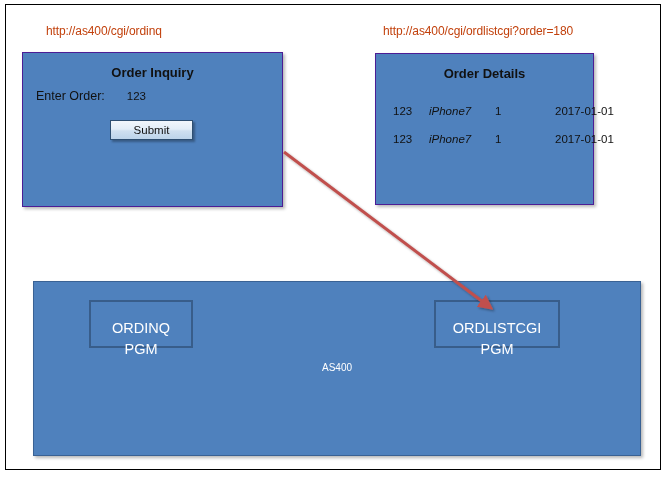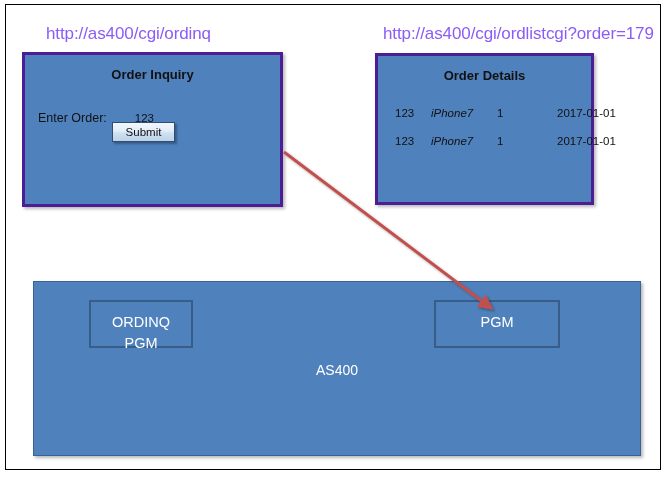--- a/index.html
+++ b/index.html
@@ -25,33 +25,33 @@
     top: 4px;
     width: 656px;
     height: 466px;
     border: 1px solid #000000;
     box-sizing: border-box;
     pointer-events: none;
   }
 
   .url-label {
     position: absolute;
-    font-size: 17px;
-    color: #8b5cf6;
+    font-size: 12px;
+    color: #c2410c;
     white-space: nowrap;
     letter-spacing: -0.1px;
   }
   #url-left  { left: 46px;  top: 24px; }
   #url-right { left: 383px; top: 24px; }
 
   
   .panel {
     position: absolute;
     background: #4f81bd;
-    border: 3px solid #4c1d95;
+    border: 1px solid #4c1d95;
     box-sizing: border-box;
     box-shadow: 2px 2px 3px rgba(0,0,0,0.28);
   }
   #panel-order-inquiry {
     left: 22px; top: 52px; width: 261px; height: 155px;
   }
   #panel-order-details {
     left: 375px; top: 53px; width: 219px; height: 152px;
   }
   .panel-title {
@@ -61,38 +61,38 @@
     text-align: center;
     font-size: 13px;
     font-weight: bold;
     color: #111111;
   }
 
   
   .form-row {
     position: absolute;
     left: 13px;
-    top: 56px;
+    top: 36px;
     display: flex;
     align-items: baseline;
-    gap: 28px;
+    gap: 22px;
   }
   .form-label {
     font-size: 12.5px;
     color: #111111;
   }
   .form-value {
     font-size: 11.5px;
     color: #111111;
   }
   .submit-btn {
     position: absolute;
     left: 87px;
     top: 67px;
-    width: 63px;
+    width: 83px;
     height: 20px;
     font-family: "Liberation Sans", sans-serif;
     font-size: 11.5px;
     color: #111111;
     background: linear-gradient(to bottom, #f2f7fc 0%, #e3eef8 45%, #cfe0f0 55%, #bcd4ea 100%);
     border: 1px solid #2e4f72;
     box-sizing: border-box;
     padding: 0;
     line-height: 18px;
     text-align: center;
@@ -127,33 +127,33 @@
     background: #4f81bd;
     border: 1px solid #3a6294;
     box-sizing: border-box;
     box-shadow: 2px 2px 3px rgba(0,0,0,0.28);
   }
   #as400-label {
     position: absolute;
     left: 0; right: 0;
     top: 80px;
     text-align: center;
-    font-size: 14px;
+    font-size: 10px;
     color: #ffffff;
   }
   .pgm-box {
     position: absolute;
     background: #4f81bd;
     border: 2px solid #385d8a;
     box-sizing: border-box;
     text-align: center;
     color: #ffffff;
     font-size: 14.5px;
     line-height: 21px;
-    padding-top: 10px;
+    padding-top: 16px;
   }
   #pgm-ordinq     { left: 89px;  top: 300px; width: 104px; height: 48px; }
   #pgm-ordlistcgi { left: 434px; top: 300px; width: 126px; height: 48px; }
   .pgm-line { display: block; }
 
   
   #arrows {
     position: absolute;
     left: 0; top: 0;
     width: 667px; height: 480px;
@@ -162,21 +162,21 @@
 </style>
 </head>
 <body>
 
 <div id="canvas">
 
   <div class="page-frame"></div>
 
   <div class="url-label" id="url-left">http://as400/cgi/ordinq</div>
 
-  <div class="url-label" id="url-right">http://as400/cgi/ordlistcgi?order=179</div>
+  <div class="url-label" id="url-right">http://as400/cgi/ordlistcgi?order=180</div>
 
   <div class="panel" id="panel-order-inquiry">
 
     <div class="panel-title">Order Inquiry</div>
 
     <div class="form-row">
       <span class="form-label">Enter Order:</span>
       <span class="form-value">123</span>
     </div>
 
@@ -208,20 +208,21 @@
   <div id="as400-box">
     <div id="as400-label">AS400</div>
   </div>
 
   <div class="pgm-box" id="pgm-ordinq">
     <span class="pgm-line">ORDINQ</span>
     <span class="pgm-line">PGM</span>
   </div>
 
   <div class="pgm-box" id="pgm-ordlistcgi">
+    <span class="pgm-line">ORDLISTCGI</span>
     <span class="pgm-line">PGM</span>
   </div>
 
   <svg id="arrows" viewBox="0 0 667 480">
     <defs>
       <marker id="head-green" markerWidth="5" markerHeight="5" refX="2.4" refY="2.5" orient="auto" markerUnits="strokeWidth">
         <path d="M0,0 L5,2.5 L0,5 z" fill="#9bbb59"></path>
       </marker>
       <marker id="head-red" markerWidth="5" markerHeight="5" refX="2.4" refY="2.5" orient="auto" markerUnits="strokeWidth">
         <path d="M0,0 L5,2.5 L0,5 z" fill="#c0504d"></path>

